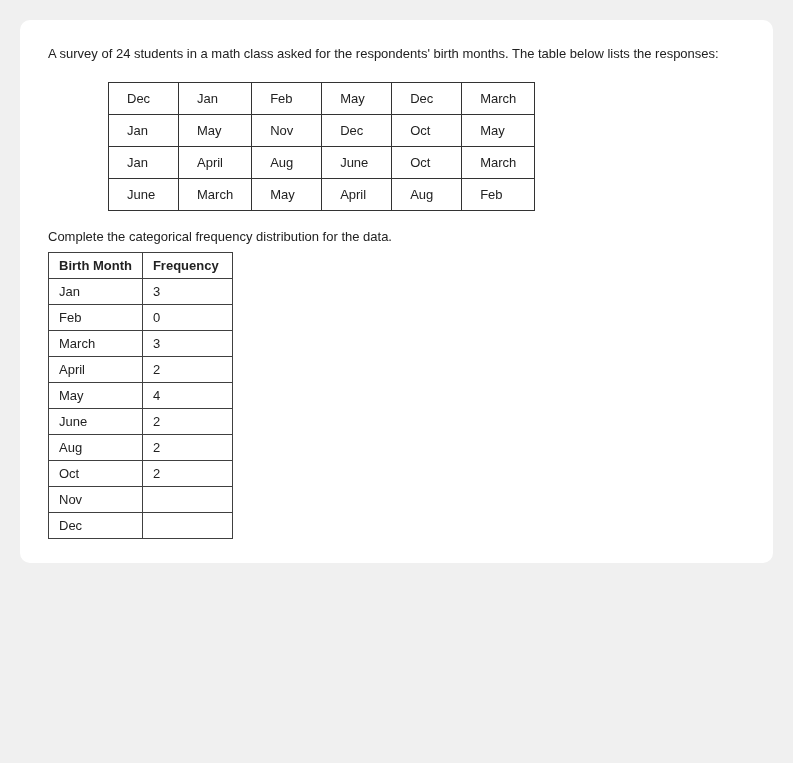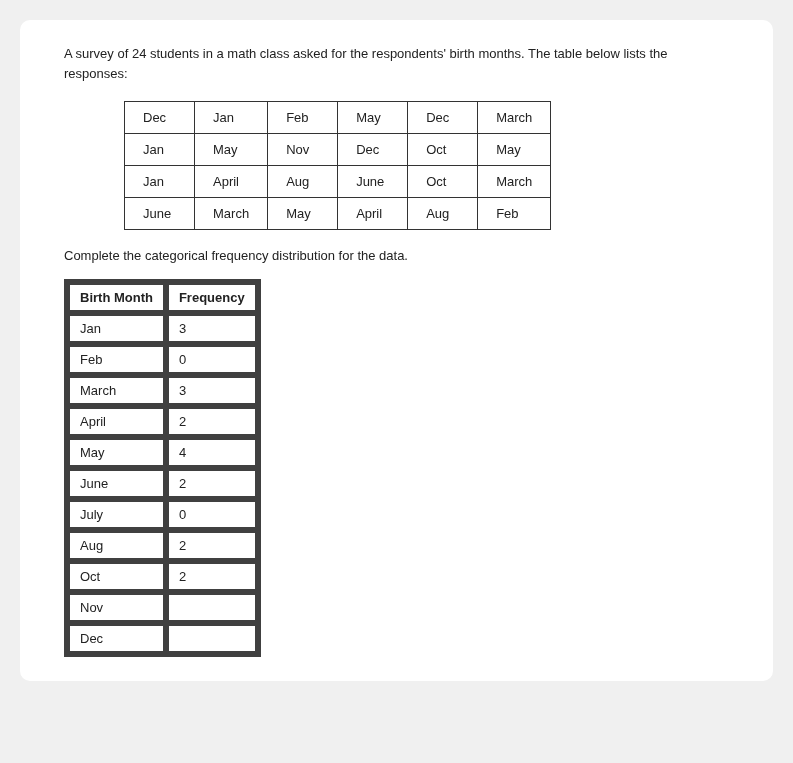--- a/index.html
+++ b/index.html
@@ -6,21 +6,21 @@
     body {
       background: #f0f0f0;
       font-family: Arial, sans-serif;
       font-size: 13px;
       color: #222;
       padding: 20px;
     }
     .page-container {
       background: #fff;
       max-width: 760px;
-      padding: 24px 44px;
+      padding: 24px 28px;
       border-radius: 10px;
     }
     .intro-text {
       font-size: 13px;
       line-height: 1.5;
       margin-bottom: 18px;
       max-width: 680px;
     }
 
     
@@ -35,27 +35,27 @@
       border: 1px solid #333;
       padding: 8px 18px;
       text-align: left;
       font-size: 13px;
       min-width: 70px;
     }
 
     
     .freq-title {
       font-size: 13px;
-      margin-bottom: 16px;
+      margin-bottom: 8px;
     }
     .freq-table {
       border-collapse: collapse;
     }
     .freq-table td, .freq-table th {
-      border: 6px solid #404040;
+      border: 1px solid #404040;
       padding: 5px 10px;
       font-size: 13px;
       min-width: 90px;
     }
     .freq-table th {
       background: #fff;
       font-weight: bold;
       text-align: left;
     }
     .freq-table td:nth-child(2) {
@@ -142,24 +142,20 @@
         </tr>
         <tr>
           <td>May</td>
           <td>4</td>
         </tr>
         <tr>
           <td>June</td>
           <td>2</td>
         </tr>
         <tr>
-          <td>July</td>
-          <td>0</td>
-        </tr>
-        <tr>
           <td>Aug</td>
           <td>2</td>
         </tr>
         <tr>
           <td>Oct</td>
           <td>2</td>
         </tr>
         <tr>
           <td>Nov</td>
           <td class="empty-cell"></td>

